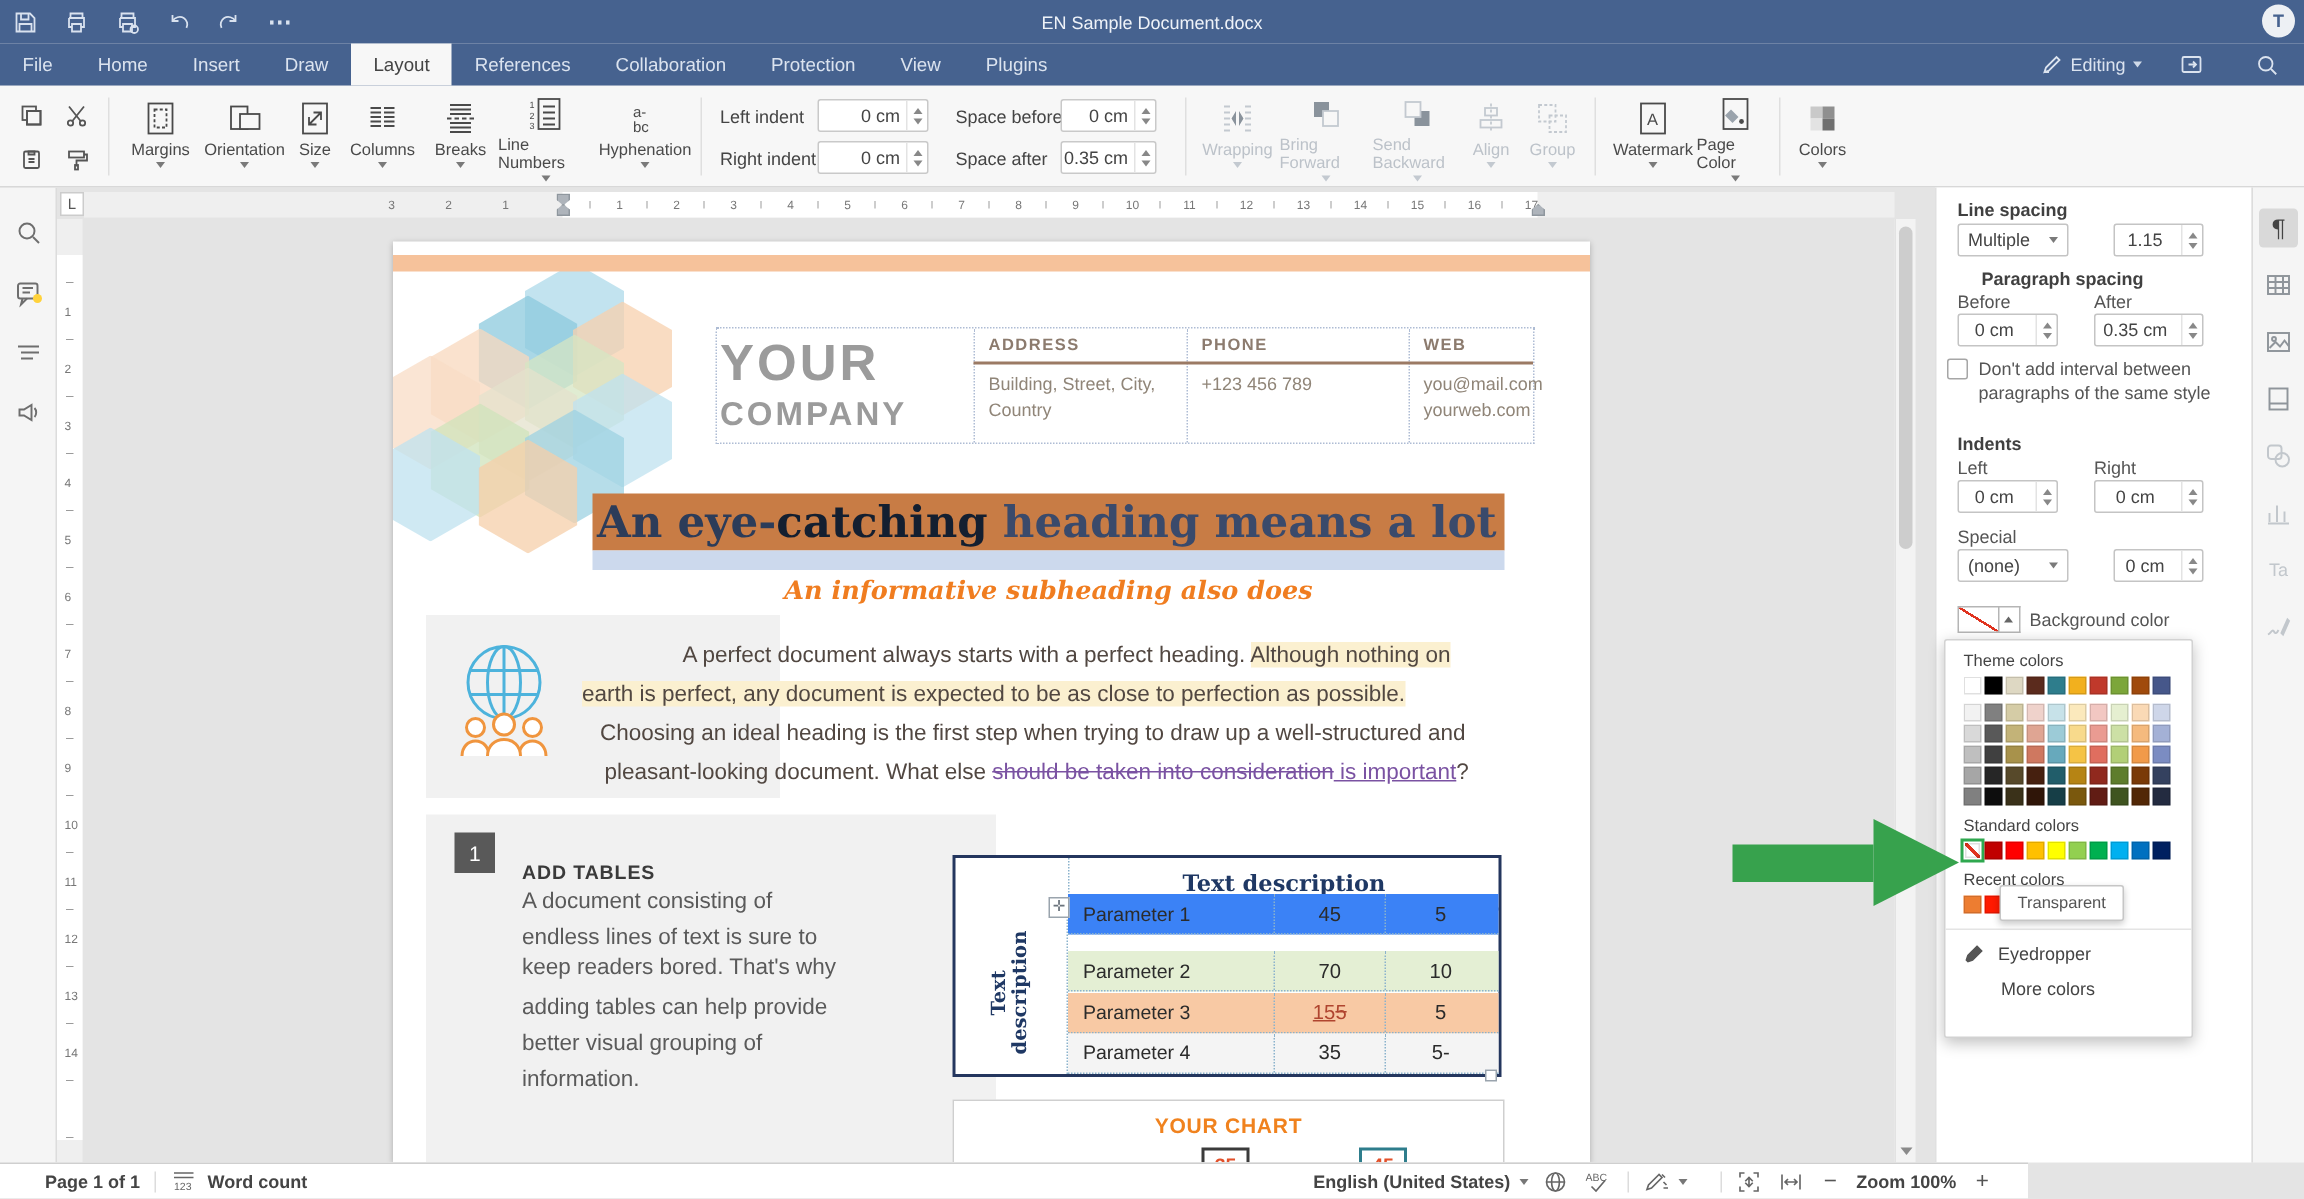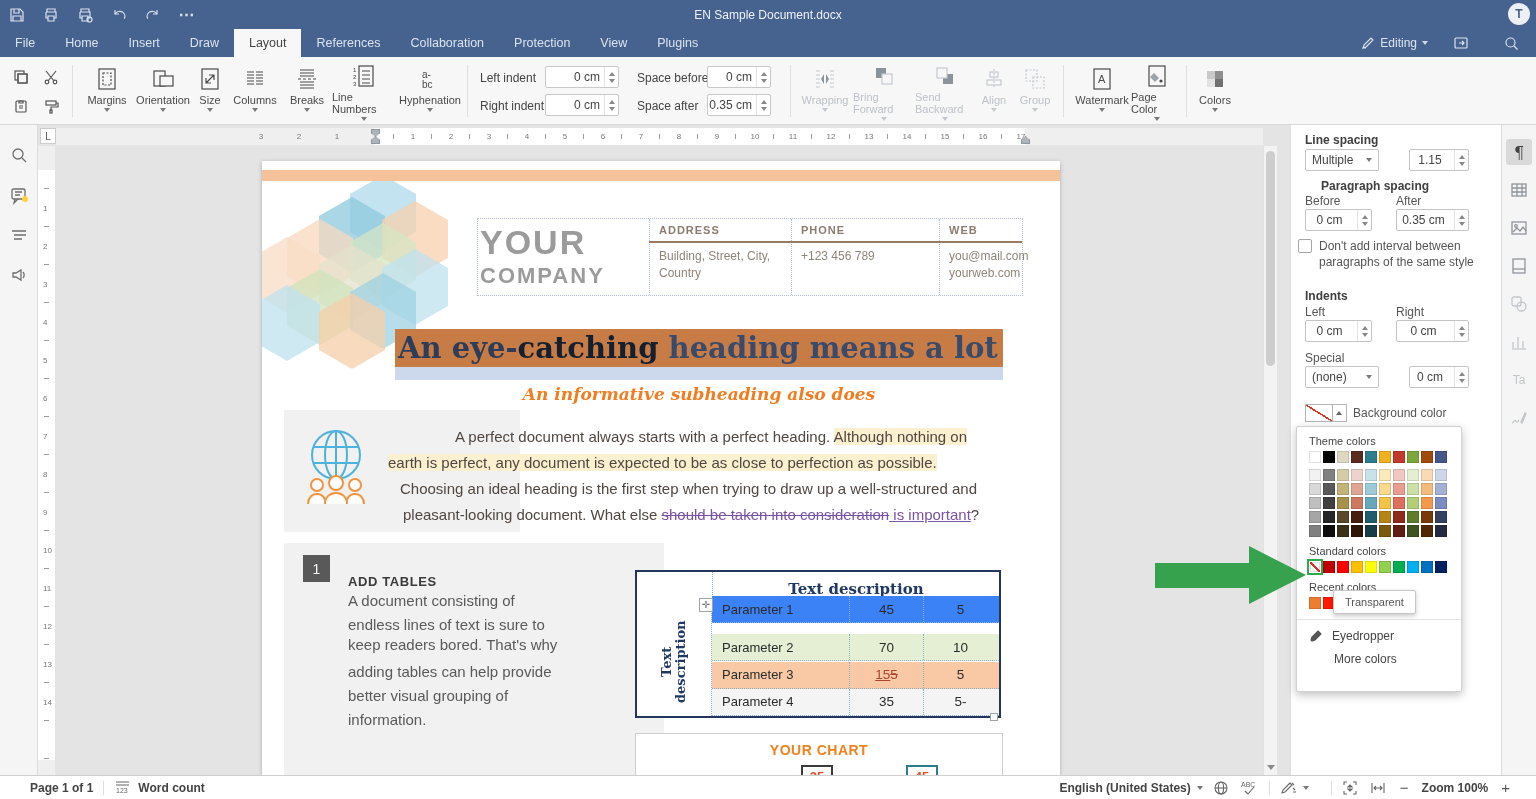--- a/index.html
+++ b/index.html
@@ -140,21 +140,21 @@
 
   
   #rightstrip{left:1501px;top:125px;width:35px;height:650px;background:#f5f5f5;border-left:1px solid #dcdcdc;z-index:20;}
   .rs-ico{position:absolute;left:4px;width:26px;height:26px;display:flex;align-items:center;justify-content:center;border-radius:3px;cursor:pointer;}
   .rs-ico.active{background:#d9d9d9;}
   .rs-ico svg{stroke:#8f959b;fill:none;stroke-width:1.3;}
   .rs-ico.dim svg{stroke:#c2c7cc;}
   .rs-ico.dim{color:#c2c7cc;}
 
   
-  #statusbar{left:0;top:775px;width:1536px;height:24px;background:#fff;border-top:1px solid #cfcfcf;z-index:25;display:flex;align-items:center;font-size:12px;color:#444;}
+  #statusbar{left:0;top:775px;width:1352px;height:24px;background:#fff;border-top:1px solid #cfcfcf;z-index:25;display:flex;align-items:center;font-size:12px;color:#444;}
   #statusbar .bold{font-weight:bold;}
   .sb-ico svg{stroke:#666;fill:none;stroke-width:1.1;}
   .sb-sep{width:1px;height:14px;background:#dcdcdc;margin:0 10px;}
 
   
   #green-arrow{left:1155px;top:546px;width:152px;height:58px;z-index:60;pointer-events:none;}
   #ga-tail{position:absolute;left:0;top:17px;width:94px;height:25px;background:#37a24d;}
   #ga-head{position:absolute;left:94px;top:0;width:0;height:0;border-top:29px solid transparent;border-bottom:29px solid transparent;border-left:57px solid #37a24d;}
 </style>
 </head>

